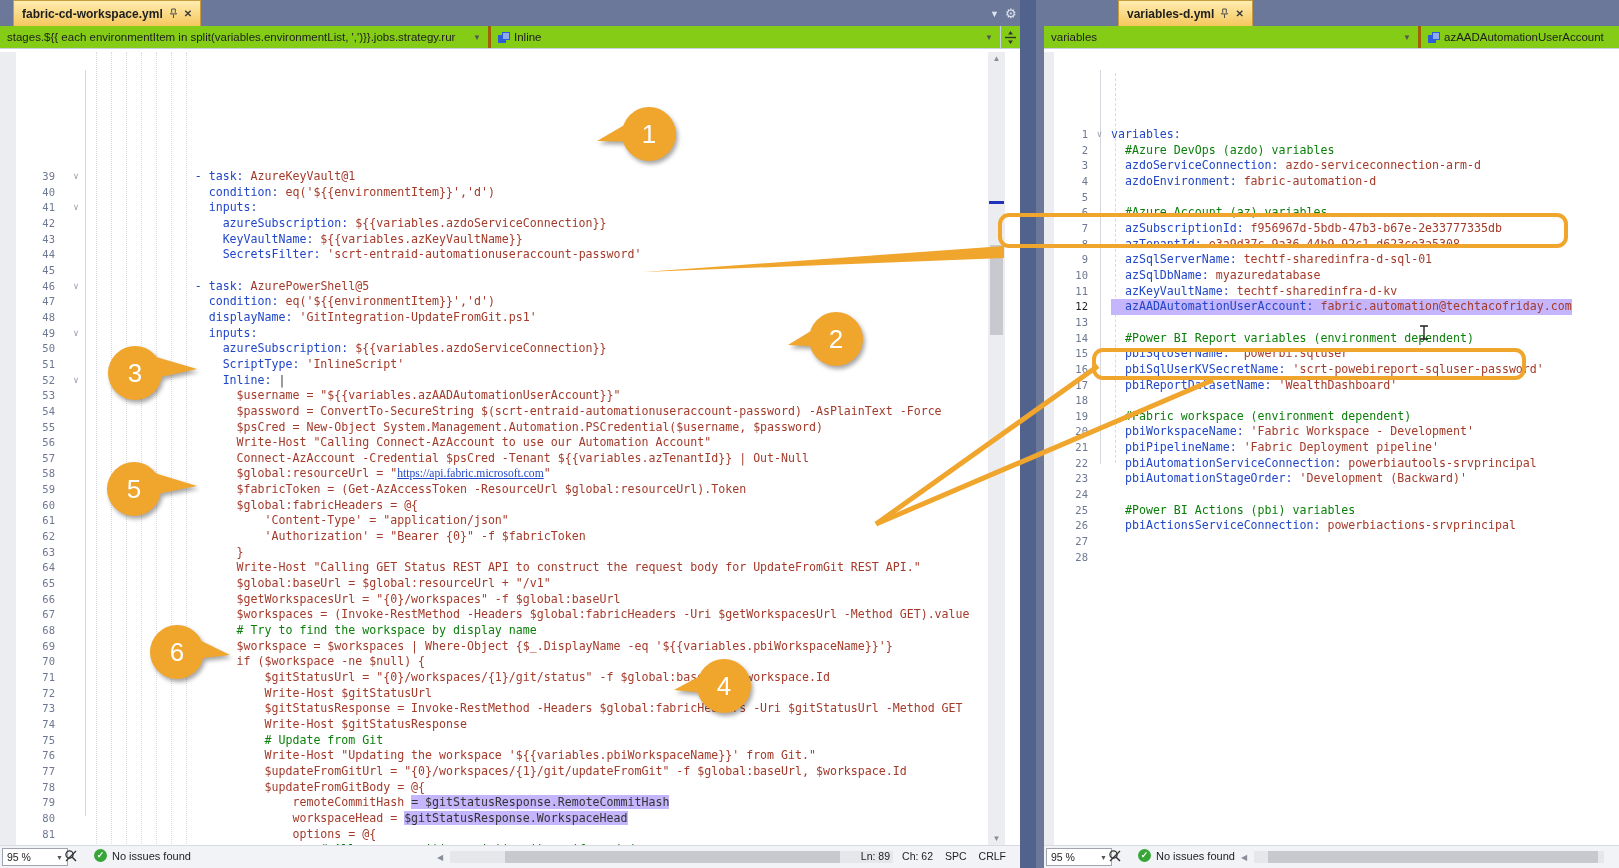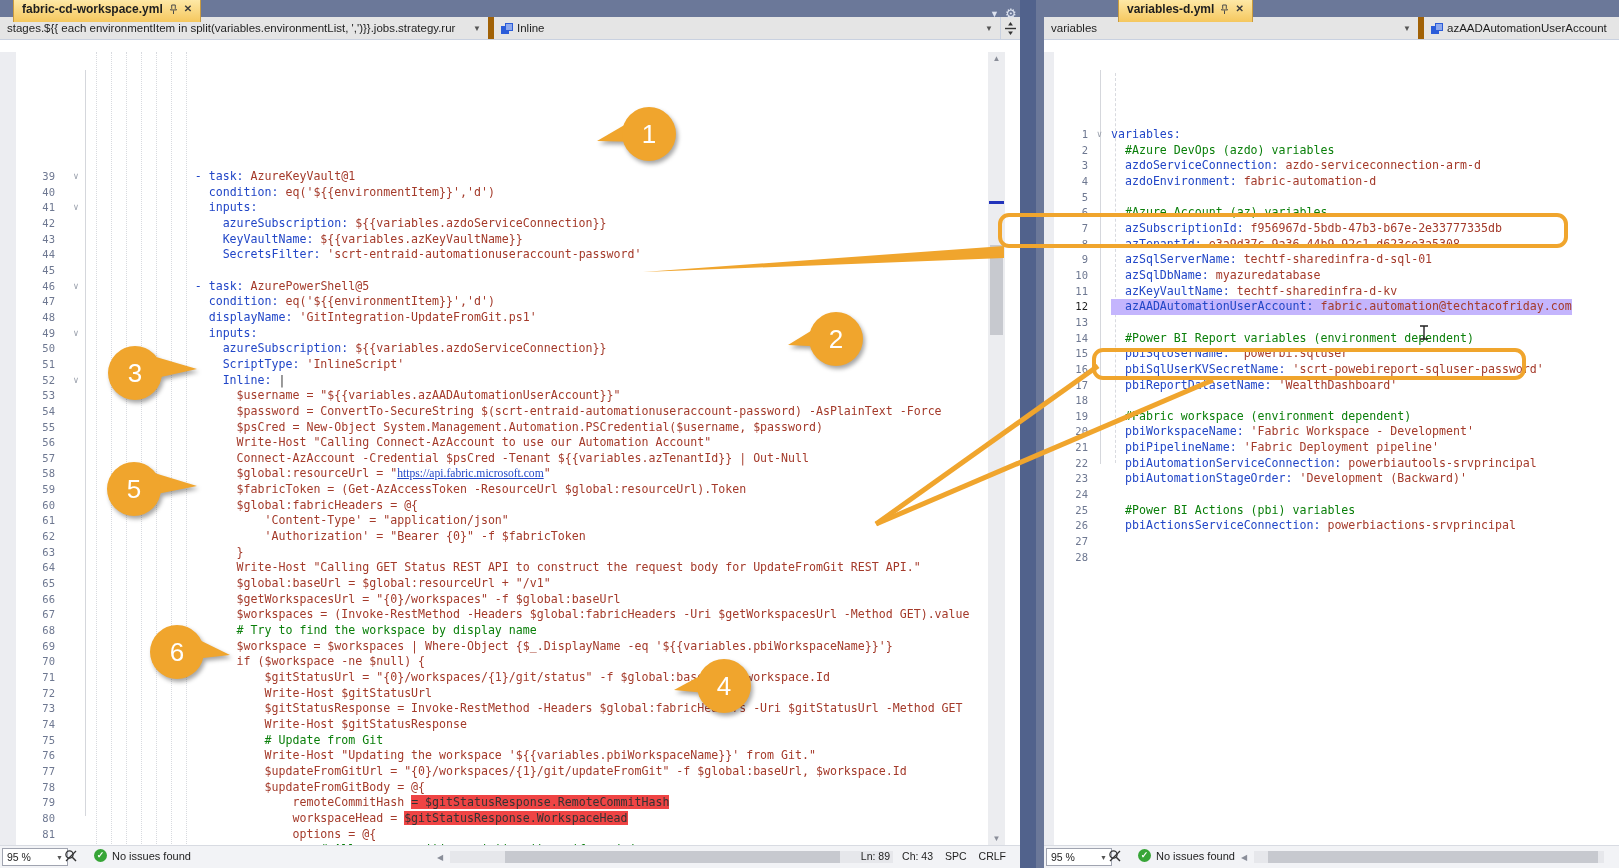--- a/index.html
+++ b/index.html
@@ -4,53 +4,53 @@
 <style>
   html,body{margin:0;padding:0;background:#444;}
   .app{position:relative;width:1619px;height:868px;background:#6B7899;overflow:hidden;
        font-family:"Liberation Sans",sans-serif;-webkit-font-smoothing:antialiased;}
   .pane{position:absolute;top:0;height:868px;background:#fff;}
   #pane-left{left:0;width:1020px;}
   #pane-right{left:1044px;width:583px;}
   .splitter{position:absolute;left:1020px;top:0;width:16px;height:868px;background:#51628C;}
 
   
-  .tabbar{height:17px;background:#6B7899;display:flex;align-items:center;position:relative;}
+  .tabbar{height:26px;background:#6B7899;display:flex;align-items:center;position:relative;}
   .tab{height:25px;background:linear-gradient(#FFEDB0,#F5C75E);display:flex;align-items:center;gap:6px;
        padding:0 8px;border:1px solid #C99B3F;border-bottom:none;color:#1e1e1e;font-weight:bold;font-size:12px;}
   .tab .close{font-weight:bold;font-size:10px;color:#3a3a3a;line-height:10px;}
   .tab-controls{position:absolute;left:990px;top:6px;z-index:3;color:#DDE3F0;display:flex;gap:6px;align-items:center;}
   .tab-controls .cdd{font-size:9px;} .tab-controls .gear{font-size:13px;}
 
   
-  .crumbs{height:22px;background:#e5e5e5;border-bottom:1px solid #C9D1E0;display:flex;align-items:stretch;
+  .crumbs{height:22px;background:#84cc16;border-bottom:1px solid #C9D1E0;display:flex;align-items:stretch;
           font-size:11.5px;color:#1e1e1e;}
   .crumb{display:flex;align-items:center;padding:0 7px;overflow:hidden;white-space:nowrap;}
   .crumb .dd{margin-left:auto;font-size:8px;color:#555;padding-left:6px;}
-  .crumb.b{border-left:6px solid #a16207;}
+  .crumb.b{border-left:3px solid #a16207;}
   .splitbtn{width:19px;border-left:1px solid #C9D1E0;display:flex;align-items:center;justify-content:center;}
   .symicon{width:11px;height:11px;position:relative;margin-right:5px;flex:none;}
   .symicon i{position:absolute;display:block;}
   .symicon .a{left:0;top:3;width:8px;height:8px;background:#2B5CD9;top:3px;}
   .symicon .b2{left:4px;top:0;width:6px;height:6px;background:#8FA9EC;border:1px solid #2B5CD9;}
 
   
   .editor{position:absolute;top:52px;left:0;right:0;bottom:22px;background:#fff;overflow:hidden;
           font-family:"DejaVu Sans Mono",monospace;font-size:11.6px;white-space:pre;padding-top:5px;}
   .gutterbg{position:absolute;left:0;top:0;bottom:0;width:16px;background:#ECEDF1;z-index:0;}
   #pane-right .gutterbg{width:10px;}
   .row{position:relative;height:15.66px;line-height:15.7px;display:flex;z-index:1;}
   .ln{flex:none;width:55px;text-align:right;color:#6E7891;font-size:10.5px;}
   #pane-right .ln{width:44px;}
   .fold{flex:none;width:42px;text-align:center;color:#9AA0AC;font-size:9px;}
   #pane-right .fold{width:23px;}
   .code{flex:none;color:#333;}
   .code .k{color:#2146C7;} .code .v{color:#A43A2A;} .code .c{color:#0A7F0A;}
   .code .u{color:#2146C7;text-decoration:underline;font-family:Liberation Serif, serif;} .code .p{color:#333;}
-  .code .h{background:#ef4444;}
+  .code .h{background:#c4b5fd;}
   .sel-code{background:#c4b5fd;}
   .sel-ln{color:#1e1e1e;font-weight:normal;}
   .guide{position:absolute;top:0;bottom:0;border-left:1px dotted #D8DADF;z-index:0;}
   .foldline{position:absolute;border-left:1px solid #D5D7DC;z-index:0;}
 
   
   .vscroll{position:absolute;top:52px;bottom:22px;right:15px;width:17px;background:#ECEDF0;z-index:2;}
   .vscroll .arr{position:absolute;left:0;width:17px;text-align:center;color:#8A8E99;font-size:8px;line-height:14px;}
   .vscroll .thumb{position:absolute;left:2px;width:13px;background:#C7C9CF;}
   .vscroll .mark{position:absolute;left:1px;width:15px;height:3px;background:#2233BB;}
@@ -146,21 +146,21 @@
         <span>No issues found</span>
       </span>
       <div class="hscroll">
         <span class="arr">◀</span>
         <div class="htrack">
             <div class="hthumb"></div>
           </div>
       </div>
       <span class="smeta">
         <span>Ln: 89</span>
-        <span>Ch: 43</span>
+        <span>Ch: 62</span>
         <span>SPC</span>
         <span>CRLF</span>
       </span>
     </div>
   </div>
 
   <div class="tab-controls">
     <span class="cdd">▼</span>
     <span class="gear">⚙</span>
   </div>

